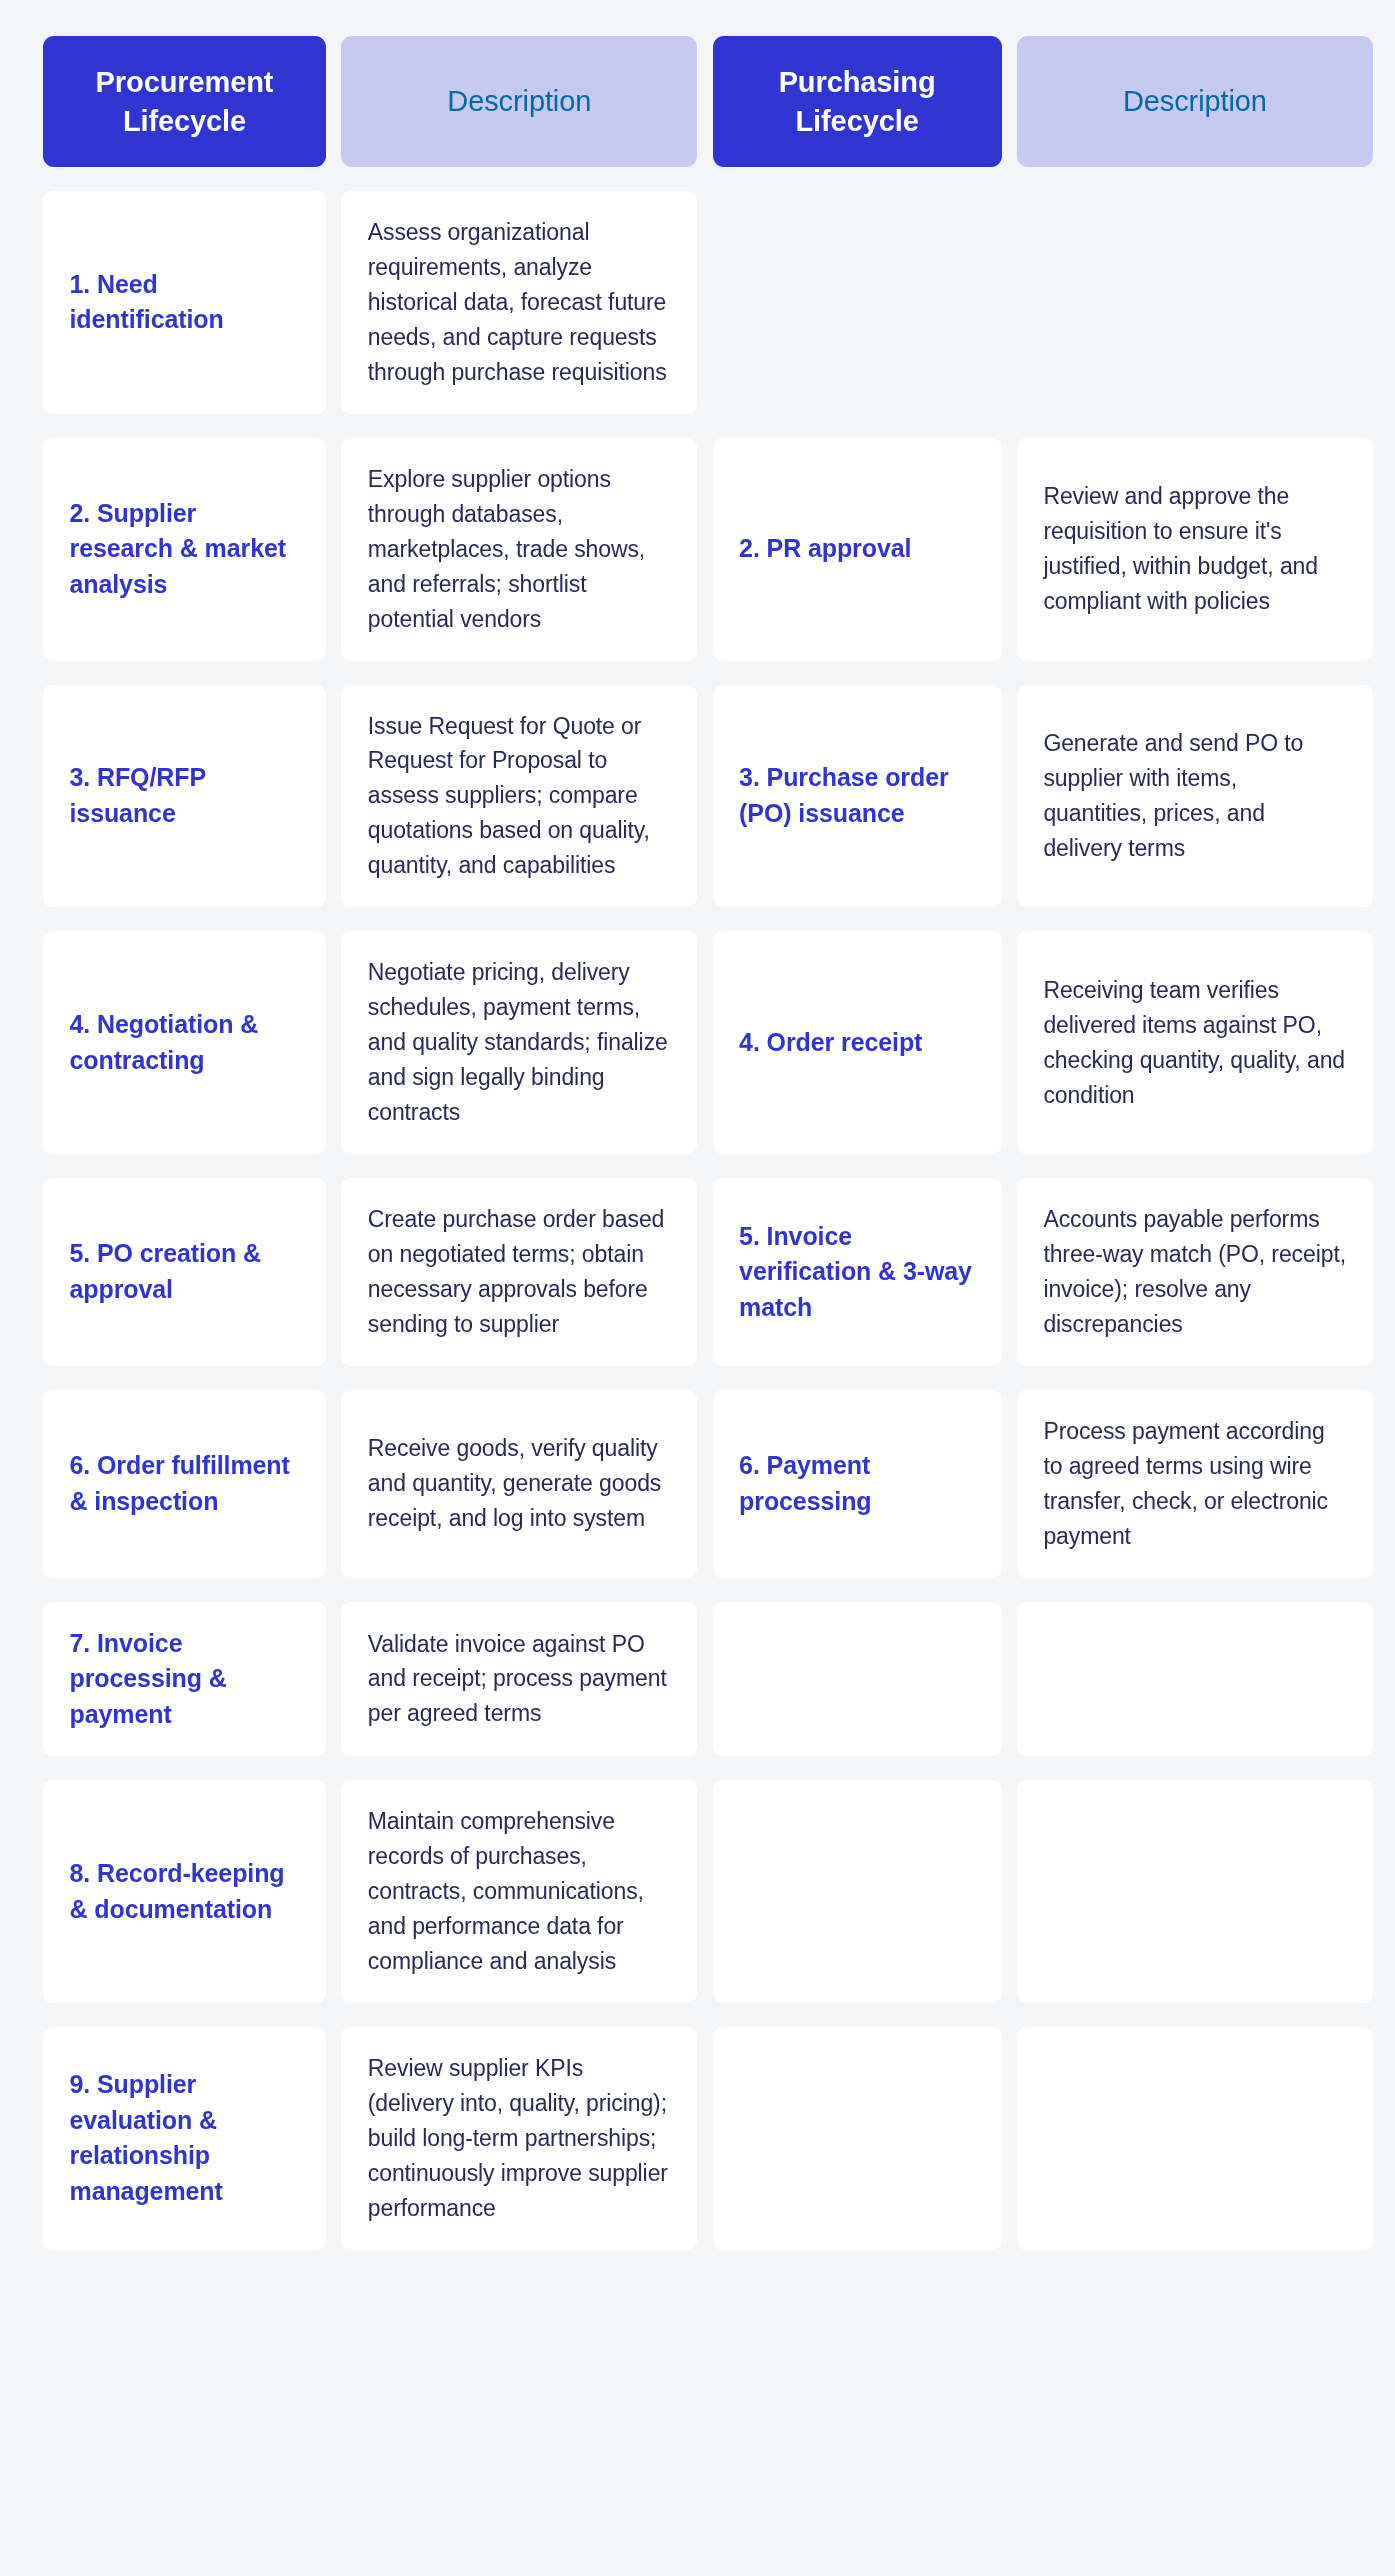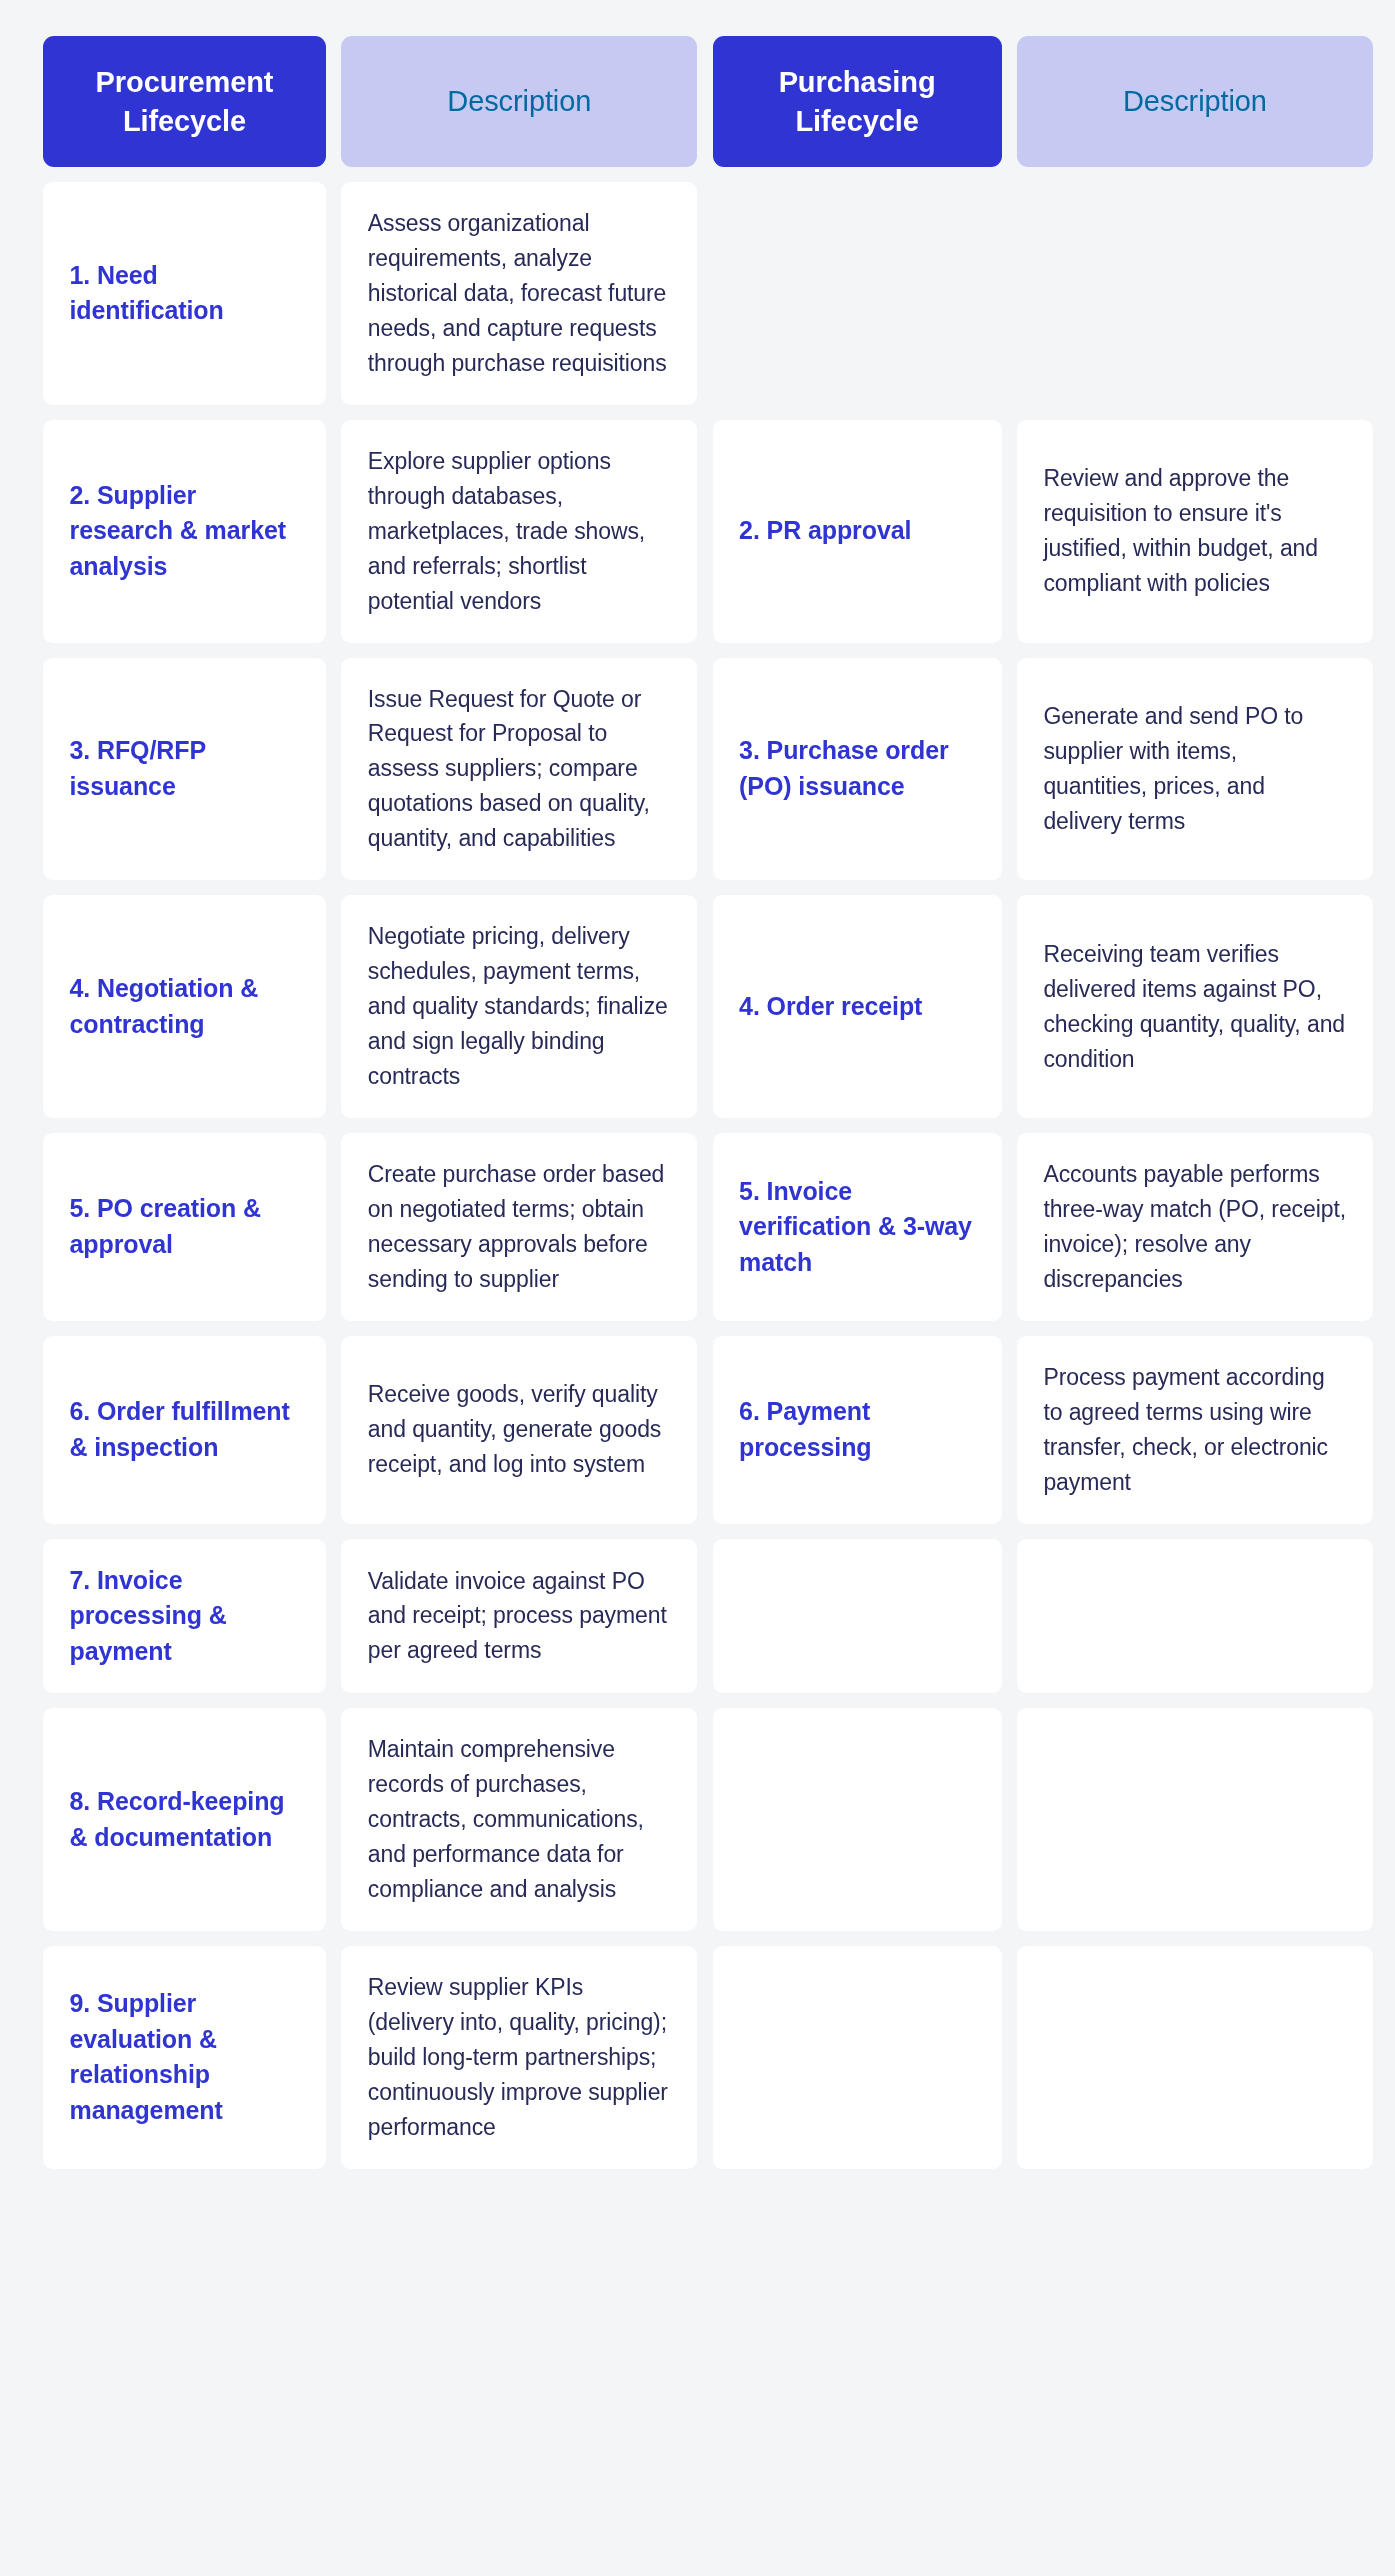--- a/index.html
+++ b/index.html
@@ -10,21 +10,21 @@
     background: #f4f5f7;
     font-family: "Liberation Sans", sans-serif;
     -webkit-font-smoothing: antialiased;
   }
 
   .comparison-table {
     width: 1395px;
     padding: 36px 43px 36px 43px;
     display: flex;
     flex-direction: column;
-    gap: 15px;
+    gap: 24px;
   }
 
   .table-row {
     display: grid;
     grid-template-columns: 283px 356px 289px 356px;
     gap: 15.3px;
     align-items: stretch;
   }
 
   

